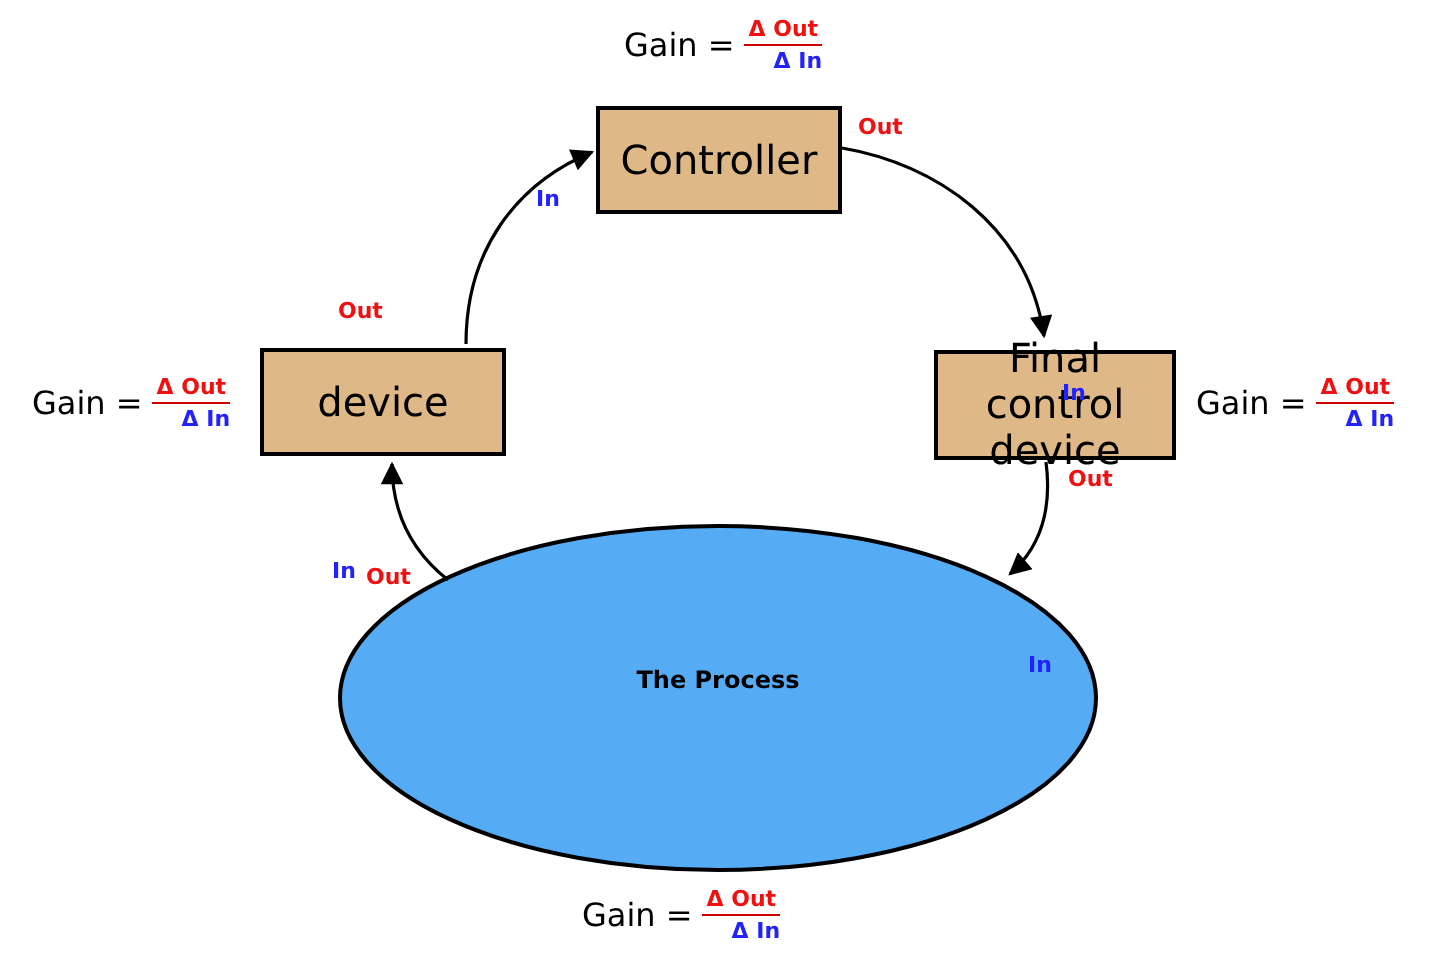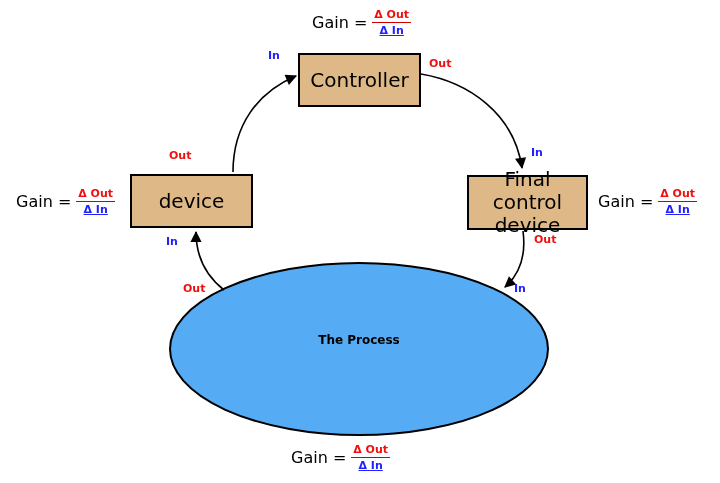--- a/index.html
+++ b/index.html
@@ -12,29 +12,29 @@
   .arrow{fill:none;stroke:#000;stroke-width:1.6px;}
   .box{
     position:absolute;background:var(--box-fill,#DEB887);border:2px solid #000;
     display:flex;flex-direction:column;align-items:center;justify-content:center;
     font-size:20px;line-height:1.15;color:#000;text-align:center;box-sizing:border-box;
   }
   #box-controller{left:298px;top:53px;width:123px;height:54px;}
   #box-measuring{left:130px;top:174px;width:123px;height:54px;}
   #box-final{left:467px;top:175px;width:121px;height:55px;}
   .io{position:absolute;font-size:11px;font-weight:bold;line-height:1.1;}
-  .io.in{color:var(--in-color,#2222FF);}
+  .io.in{color:var(--in-color,#2222FF);margin-top:44px;}
   .io.out{color:var(--out-color,#F01010);}
   .formula{position:absolute;display:flex;align-items:center;gap:5px;color:#000;}
   .formula .prefix{font-size:16px;}
-  .frac{display:inline-flex;flex-direction:column;align-items:center;
+  .frac{display:inline-flex;flex-direction:column;align-items:flex-end;
         font-size:11px;font-weight:bold;line-height:1.2;}
   .frac .num{color:var(--out-color,#F01010);
              border-bottom:1.5px solid var(--bar-color,#D00000);padding:0 2px 1px;}
-  .frac .den{color:var(--in-color,#2222FF);padding-top:1px;text-decoration:underline;}
+  .frac .den{color:var(--in-color,#2222FF);padding-top:1px;}
   .process-label{
     position:absolute;left:170px;top:333px;width:378px;text-align:center;
     font-size:12px;font-weight:bold;color:#000;
   }
 </style>
 </head>
 <body>
 
 <div class="canvas">
 

